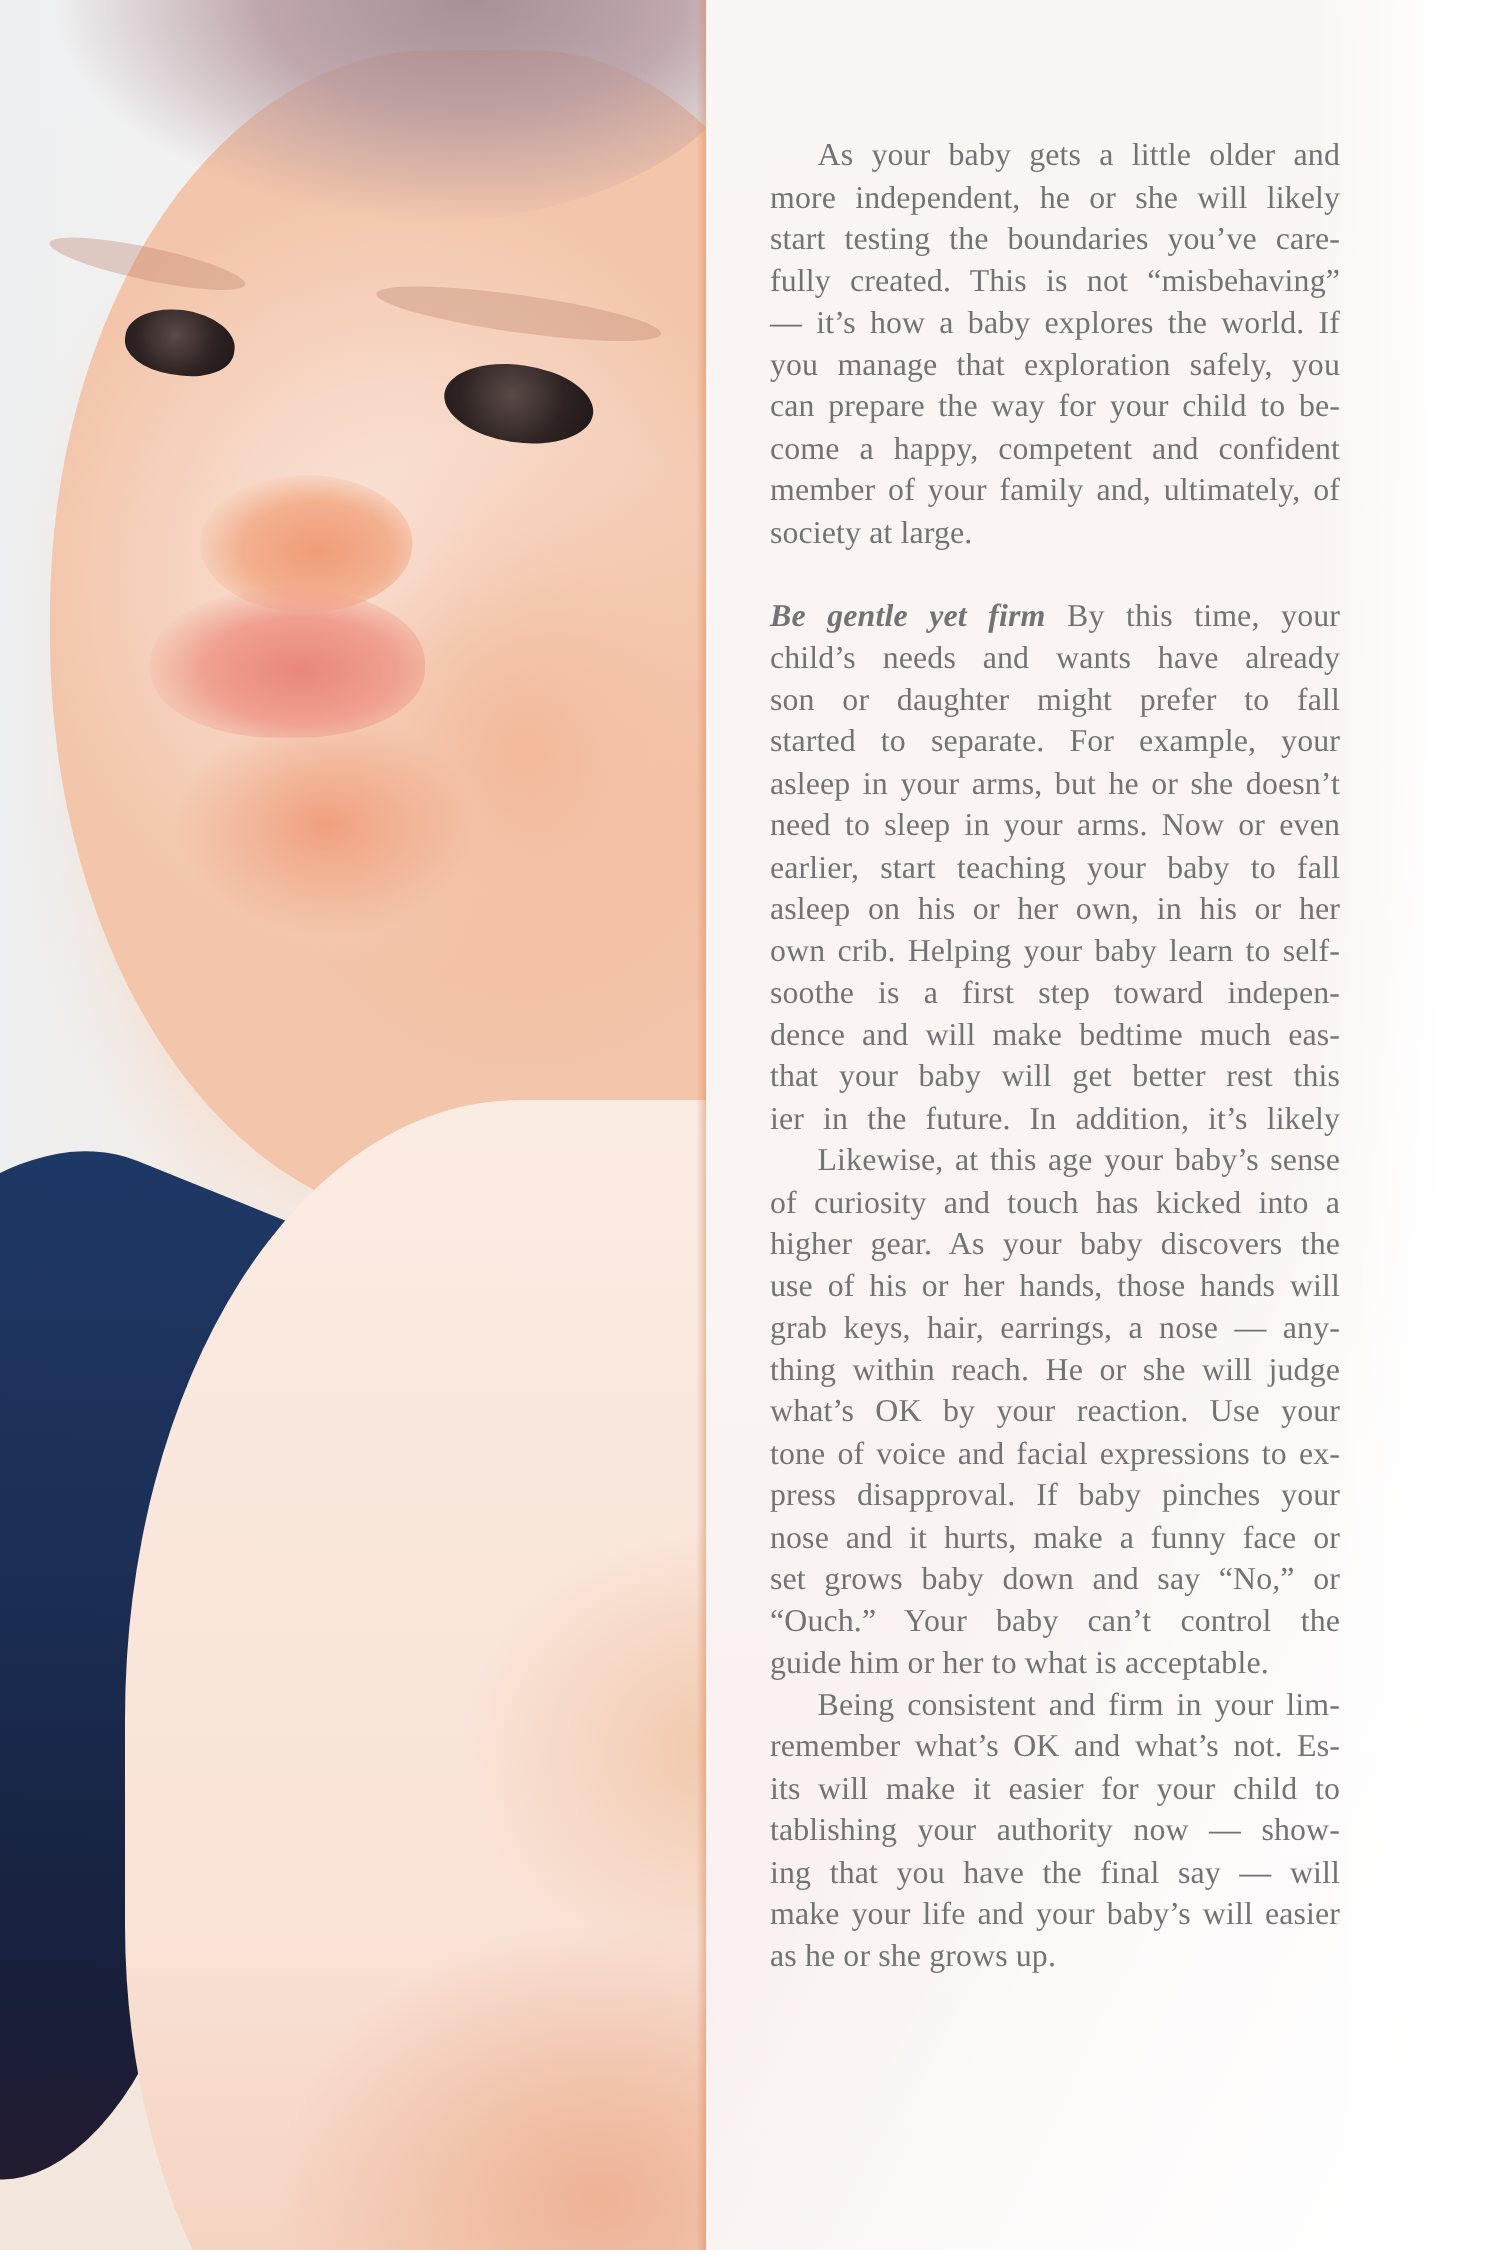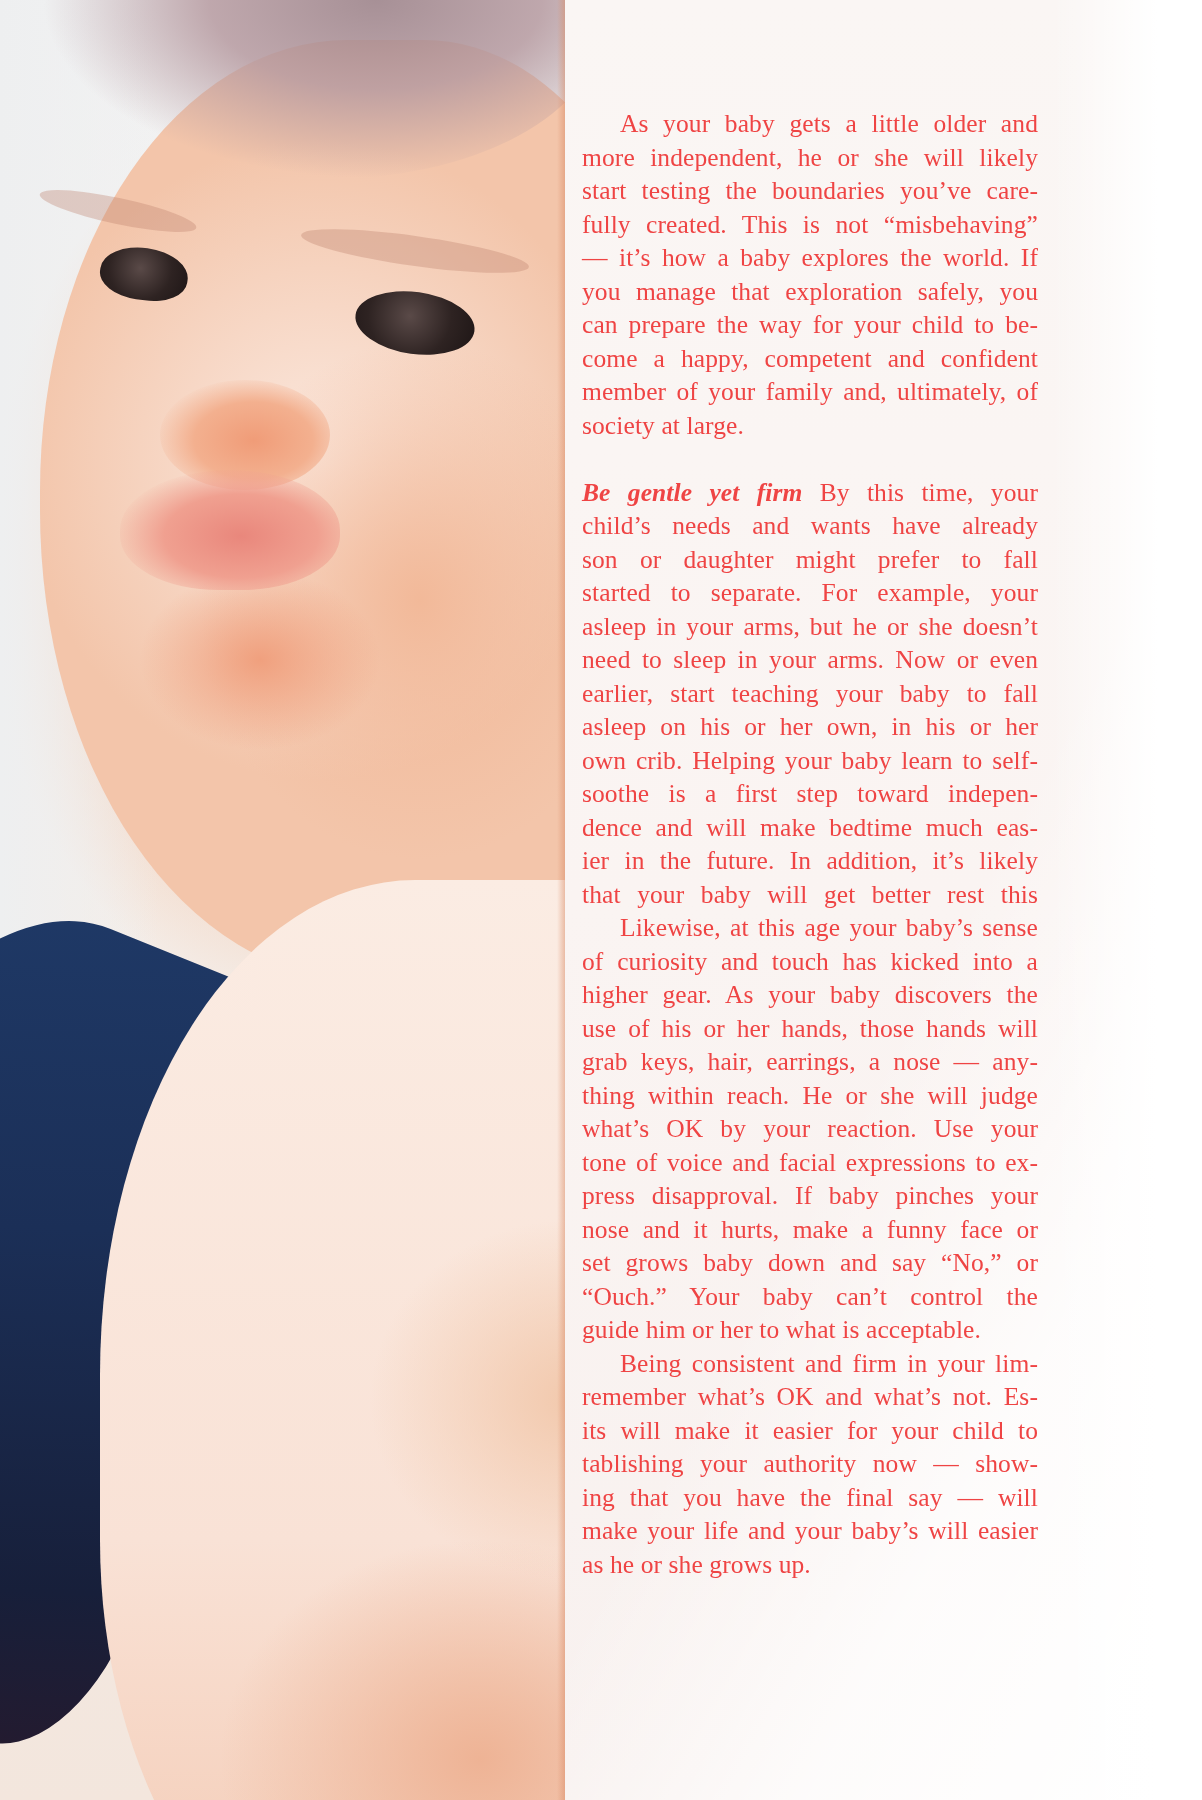--- a/index.html
+++ b/index.html
@@ -132,26 +132,26 @@
   }
   .text-panel .right-fade {
     position: absolute;
     right: 0; top: 0;
     width: 150px; height: 1800px;
     background: linear-gradient(90deg, rgba(255,255,255,0) 0%, #ffffff 70%);
   }
 
   .column {
     position: absolute;
-    left: 582px;
+    left: 616px;
     top: 107px;
     width: 456px;
     font-family: "DejaVu Serif", "Liberation Serif", serif;
     font-size: 22.4px;
-    color: #ef4444;
+    color: #737373;
   }
   .para { margin: 0; }
   .line {
     display: block;
     height: 33.5px;
     line-height: 33.5px;
     white-space: nowrap;
     text-align: justify;
     text-align-last: justify;
     font-family: "Liberation Serif", "DejaVu Serif", serif;
@@ -214,22 +214,22 @@
       <span class="line">child’s needs and wants have already</span>
       <span class="line">son or daughter might prefer to fall</span>
       <span class="line">started to separate. For example, your</span>
       <span class="line">asleep in your arms, but he or she doesn’t</span>
       <span class="line">need to sleep in your arms. Now or even</span>
       <span class="line">earlier, start teaching your baby to fall</span>
       <span class="line">asleep on his or her own, in his or her</span>
       <span class="line">own crib. Helping your baby learn to self-</span>
       <span class="line">soothe is a first step toward indepen-</span>
       <span class="line">dence and will make bedtime much eas-</span>
+      <span class="line">that your baby will get better rest this</span>
       <span class="line">ier in the future. In addition, it’s likely</span>
-      <span class="line">that your baby will get better rest this</span>
     </div>
 
     <div class="para">
       <span class="line indent">Likewise, at this age your baby’s sense</span>
       <span class="line">of curiosity and touch has kicked into a</span>
       <span class="line">higher gear. As your baby discovers the</span>
       <span class="line">use of his or her hands, those hands will</span>
       <span class="line">grab keys, hair, earrings, a nose — any-</span>
       <span class="line">thing within reach. He or she will judge</span>
       <span class="line">what’s OK by your reaction. Use your</span>

